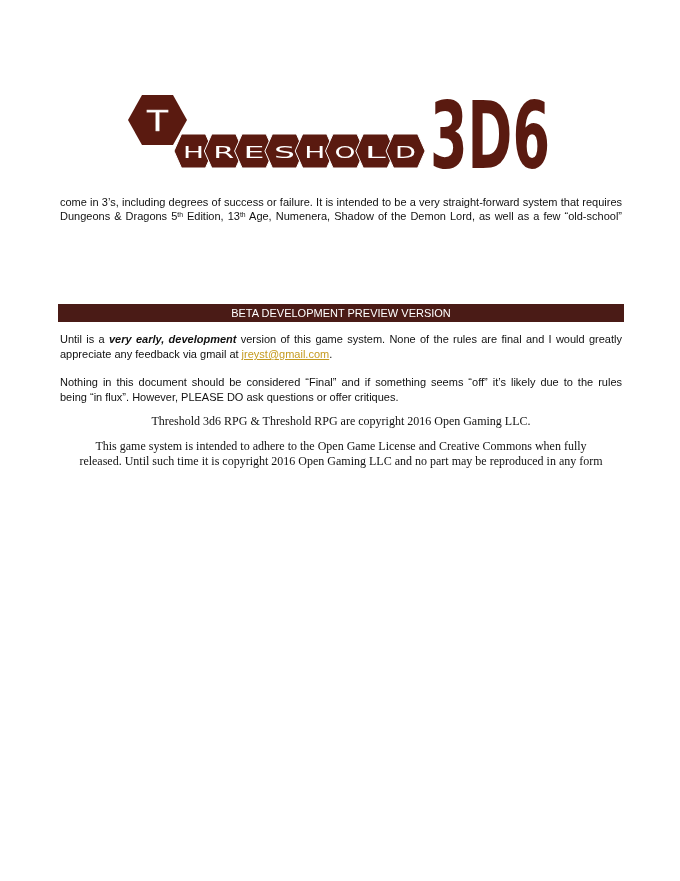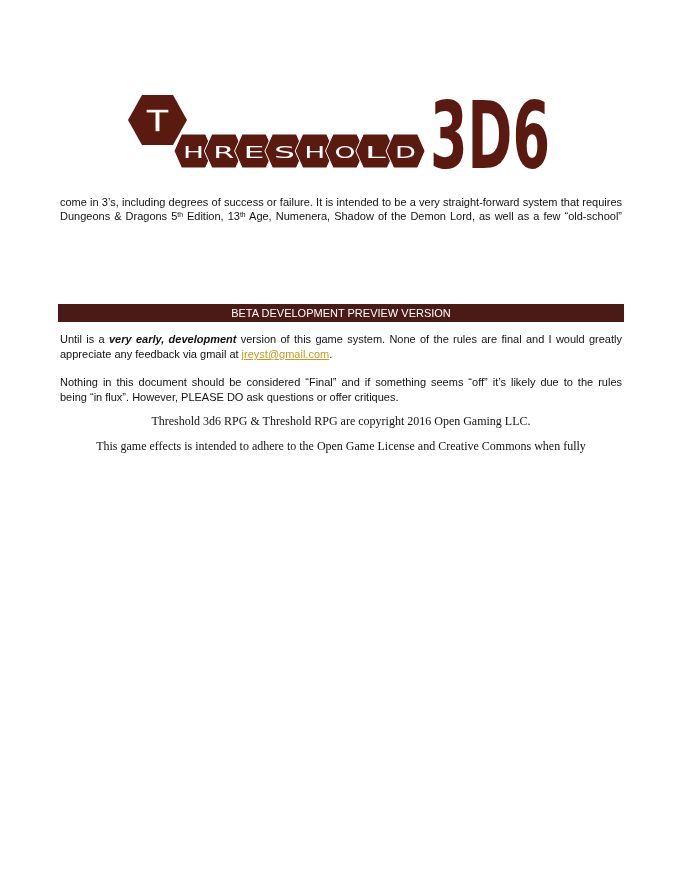--- a/index.html
+++ b/index.html
@@ -80,14 +80,15 @@
 <div class="para p3" style="top:375px;">
   <div class="ln fit">Nothing in this document should be considered “Final” and if something seems “off” it’s likely due to the rules</div>
   <div class="ln last fit">being “in flux”. However, PLEASE DO ask questions or offer critiques.</div>
 </div>
 
 <div class="serif" style="top:414px;">
   <div class="ln fit">Threshold 3d6 RPG &amp; Threshold RPG are copyright 2016 Open Gaming LLC.</div>
 </div>
 
 <div class="serif" style="top:439px;">
-  <div class="ln fit">This game effects is intended to adhere to the Open Game License and Creative Commons when fully</div>
+  <div class="ln fit">This game system is intended to adhere to the Open Game License and Creative Commons when fully</div>
+  <div class="ln fit">released. Until such time it is copyright 2016 Open Gaming LLC and no part may be reproduced in any form</div>
 </div>
 
 </body></html>

